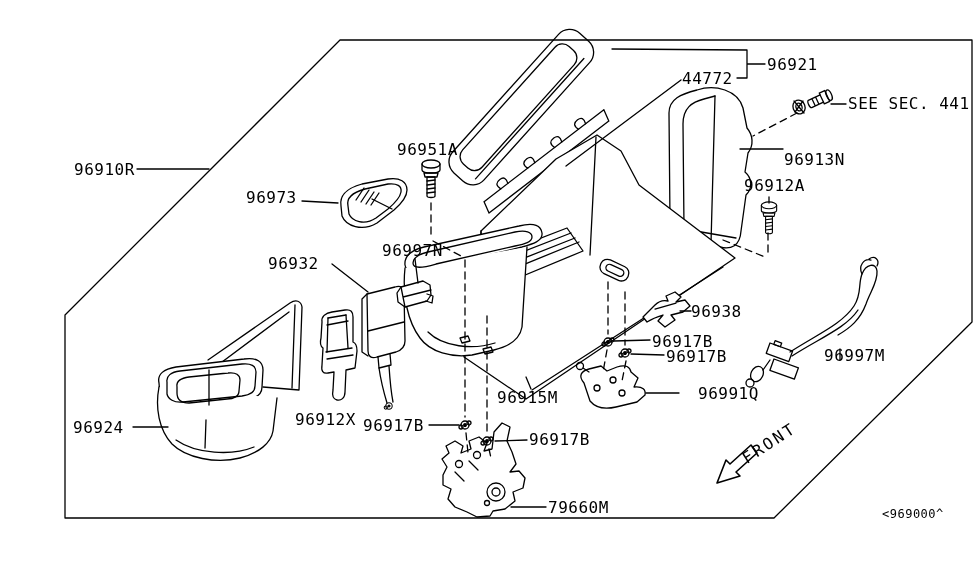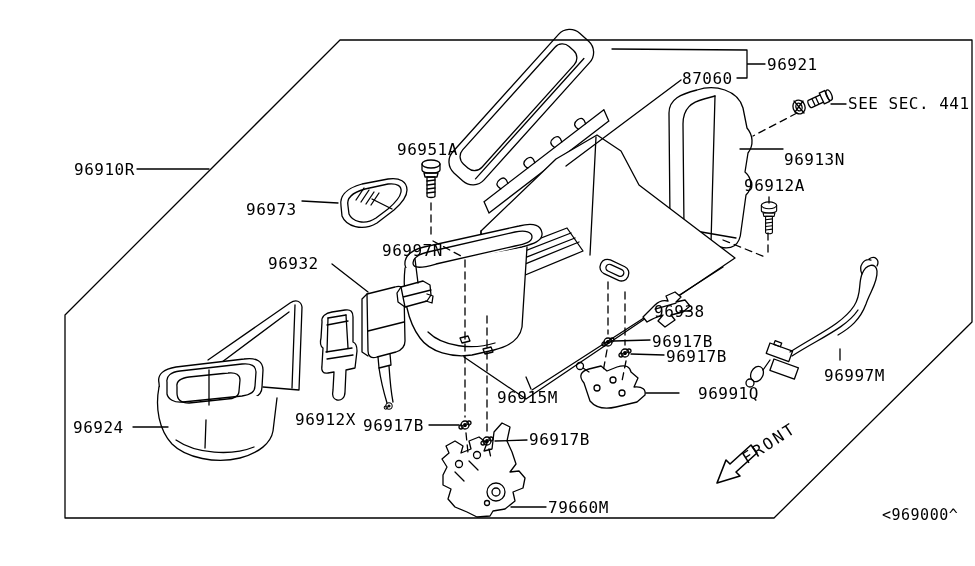--- a/index.html
+++ b/index.html
@@ -1,20 +1,20 @@
 <!DOCTYPE html>
 <html><head>
 <meta charset="utf-8">
 <style>
   html,body{margin:0;padding:0;background:#fff;}
   body{width:975px;height:566px;font-family:"DejaVu Sans Mono","Liberation Mono",monospace;}
   #stage{position:relative;width:975px;height:566px;background:#fff;overflow:hidden;}
   #stage svg{position:absolute;left:0;top:0;}
   .lbl{position:absolute;font-size:16px;line-height:1;color:#000;letter-spacing:.5px;white-space:nowrap;}
-  .lbl.small{font-size:15px;}
+  .lbl.small{font-size:12px;}
   .lbl.rot{transform:rotate(-33deg);transform-origin:0 50%;letter-spacing:2.5px;}
 </style>
 </head>
 <body>
 
 <div id="stage">
 
 <svg width="975" height="566" viewBox="0 0 975 566">
   <g fill="none" stroke="#000" stroke-width="1.3" stroke-linejoin="round" stroke-linecap="round">
 
@@ -225,32 +225,32 @@
       <path d="M646,393 L679,393"></path>
       <path d="M511,507 L546,507"></path>
     </g>
 
     <path fill="#fff" stroke-width="1.6" d="M717,483 L726,460 L730,464 L751,445 L757,453 L736,472 L740,476 Z"></path>
   </g>
 </svg>
 
 <div class="lbl" style="left:74px;top:162px">96910R</div>
 <div class="lbl" style="left:767px;top:57px">96921</div>
-<div class="lbl" style="left:682px;top:71px">87060</div>
+<div class="lbl" style="left:682px;top:71px">44772</div>
 <div class="lbl" style="left:848px;top:96px">SEE SEC. 441</div>
 <div class="lbl" style="left:784px;top:152px">96913N</div>
 <div class="lbl" style="left:744px;top:178px">96912A</div>
 <div class="lbl" style="left:397px;top:142px">96951A</div>
-<div class="lbl" style="left:246px;top:202px">96973</div>
+<div class="lbl" style="left:246px;top:190px">96973</div>
 <div class="lbl" style="left:382px;top:243px">96997N</div>
 <div class="lbl" style="left:268px;top:256px">96932</div>
-<div class="lbl" style="left:654px;top:304px">96938</div>
+<div class="lbl" style="left:691px;top:304px">96938</div>
 <div class="lbl" style="left:652px;top:334px">96917B</div>
 <div class="lbl" style="left:666px;top:349px">96917B</div>
-<div class="lbl" style="left:824px;top:368px">96997M</div>
+<div class="lbl" style="left:824px;top:348px">96997M</div>
 <div class="lbl" style="left:73px;top:420px">96924</div>
 <div class="lbl" style="left:295px;top:412px">96912X</div>
 <div class="lbl" style="left:363px;top:418px">96917B</div>
 <div class="lbl" style="left:497px;top:390px">96915M</div>
 <div class="lbl" style="left:529px;top:432px">96917B</div>
 <div class="lbl" style="left:698px;top:386px">96991Q</div>
 <div class="lbl" style="left:548px;top:500px">79660M</div>
 <div class="lbl rot" style="left:744px;top:452px">FRONT</div>
 <div class="lbl small" style="left:882px;top:508px">&lt;969000^</div>
 

